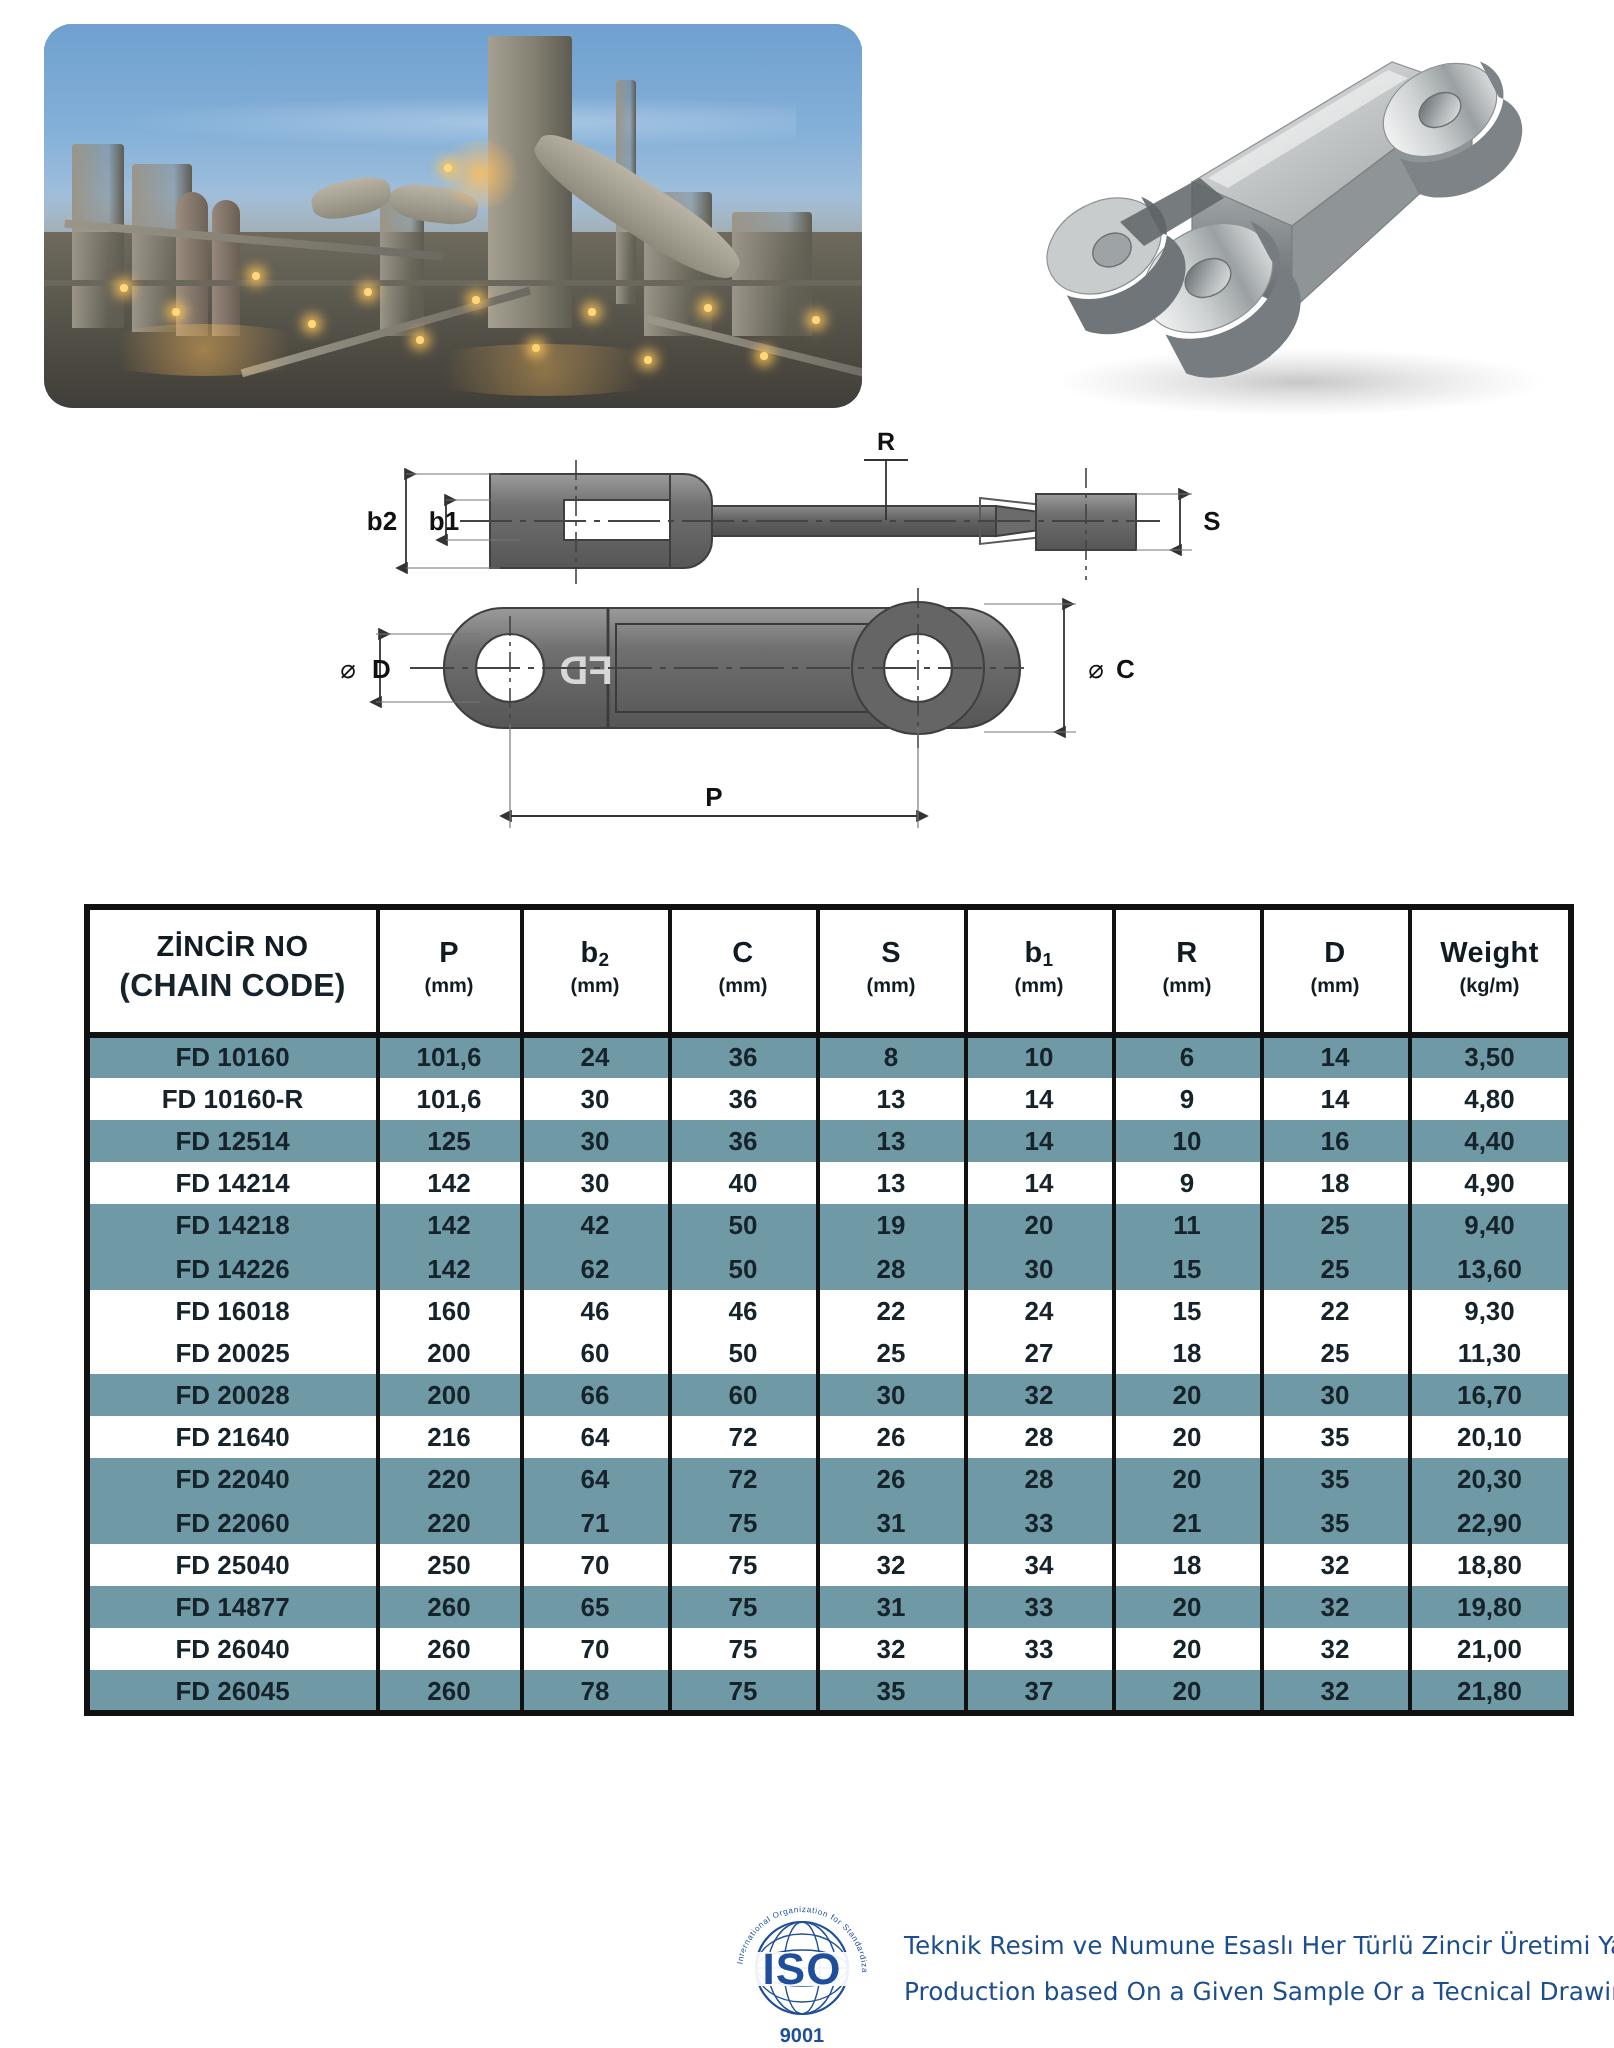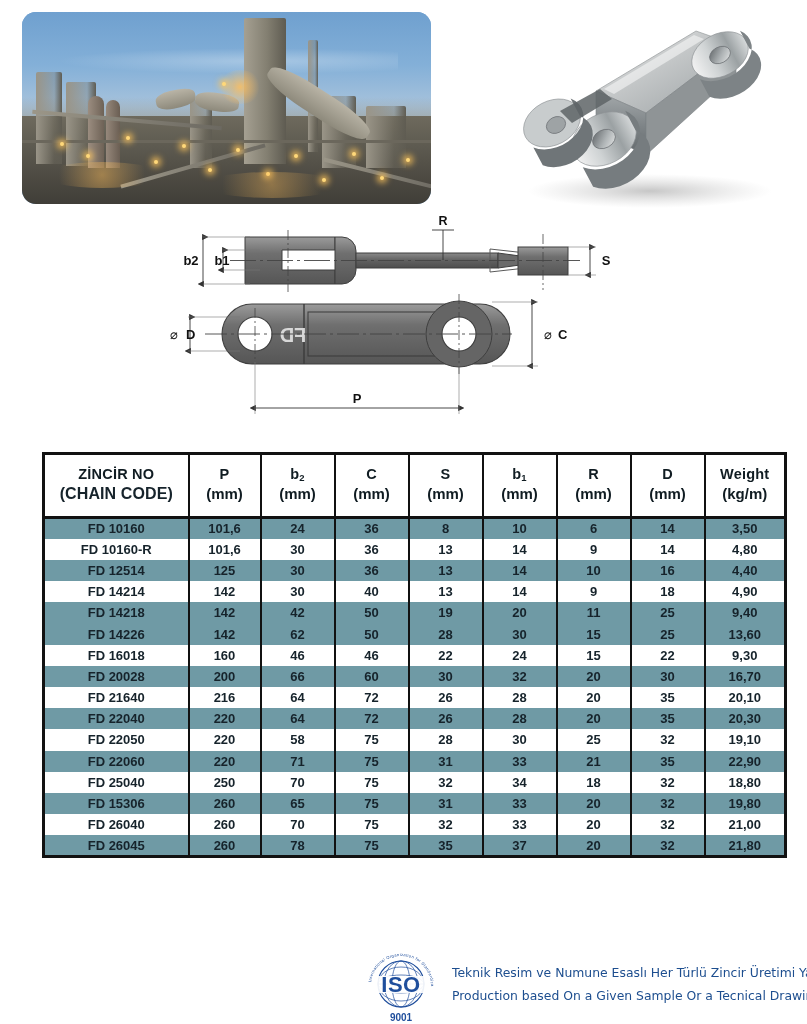--- a/index.html
+++ b/index.html
@@ -102,21 +102,21 @@
   table.spec th:last-child,  table.spec td:last-child  { border-right: none; }
 
   table.spec thead th {
     background: #ffffff;
     height: 64px;
     padding: 2px 0 4px;
     border-bottom: 3px solid #111111;
     font-weight: bold;
   }
   .h-main { font-size: 14.5px; letter-spacing: .2px; line-height: 1.15; color:#101c22; }
-  .h-sub  { font-size: 15px; line-height: 1.3; margin-top: 1px; color:#101c22; font-weight:bold;}
+  .h-sub  { font-size: 10px; line-height: 1.3; margin-top: 1px; color:#101c22; font-weight:bold;}
   .h-code { font-size: 16px; letter-spacing: .1px; margin-top: 3px; font-weight: bold; }
   .h-main sub { font-size: 9.5px; vertical-align: baseline; position: relative; bottom: -2px; }
 
   table.spec tbody td {
     height: 21.2px;
     font-size: 13px;
     font-weight: 600;
     padding: 0;
   }
   tbody tr.alt td { background: #6f9aa5; }
@@ -473,20 +473,31 @@
           <td class="code">FD 16018</td>
           <td>160</td>
           <td>46</td>
           <td>46</td>
           <td>22</td>
           <td>24</td>
           <td>15</td>
           <td>22</td>
           <td>9,30</td>
         </tr>
+        <tr class="plain">
+          <td class="code">FD 20025</td>
+          <td>200</td>
+          <td>60</td>
+          <td>50</td>
+          <td>25</td>
+          <td>27</td>
+          <td>18</td>
+          <td>25</td>
+          <td>11,30</td>
+        </tr>
         <tr class="alt">
           <td class="code">FD 20028</td>
           <td>200</td>
           <td>66</td>
           <td>60</td>
           <td>30</td>
           <td>32</td>
           <td>20</td>
           <td>30</td>
           <td>16,70</td>
@@ -506,31 +517,20 @@
           <td class="code">FD 22040</td>
           <td>220</td>
           <td>64</td>
           <td>72</td>
           <td>26</td>
           <td>28</td>
           <td>20</td>
           <td>35</td>
           <td>20,30</td>
         </tr>
-        <tr class="plain">
-          <td class="code">FD 22050</td>
-          <td>220</td>
-          <td>58</td>
-          <td>75</td>
-          <td>28</td>
-          <td>30</td>
-          <td>25</td>
-          <td>32</td>
-          <td>19,10</td>
-        </tr>
         <tr class="alt">
           <td class="code">FD 22060</td>
           <td>220</td>
           <td>71</td>
           <td>75</td>
           <td>31</td>
           <td>33</td>
           <td>21</td>
           <td>35</td>
           <td>22,90</td>
@@ -540,21 +540,21 @@
           <td>250</td>
           <td>70</td>
           <td>75</td>
           <td>32</td>
           <td>34</td>
           <td>18</td>
           <td>32</td>
           <td>18,80</td>
         </tr>
         <tr class="alt">
-          <td class="code">FD 15306</td>
+          <td class="code">FD 14877</td>
           <td>260</td>
           <td>65</td>
           <td>75</td>
           <td>31</td>
           <td>33</td>
           <td>20</td>
           <td>32</td>
           <td>19,80</td>
         </tr>
         <tr class="plain">

